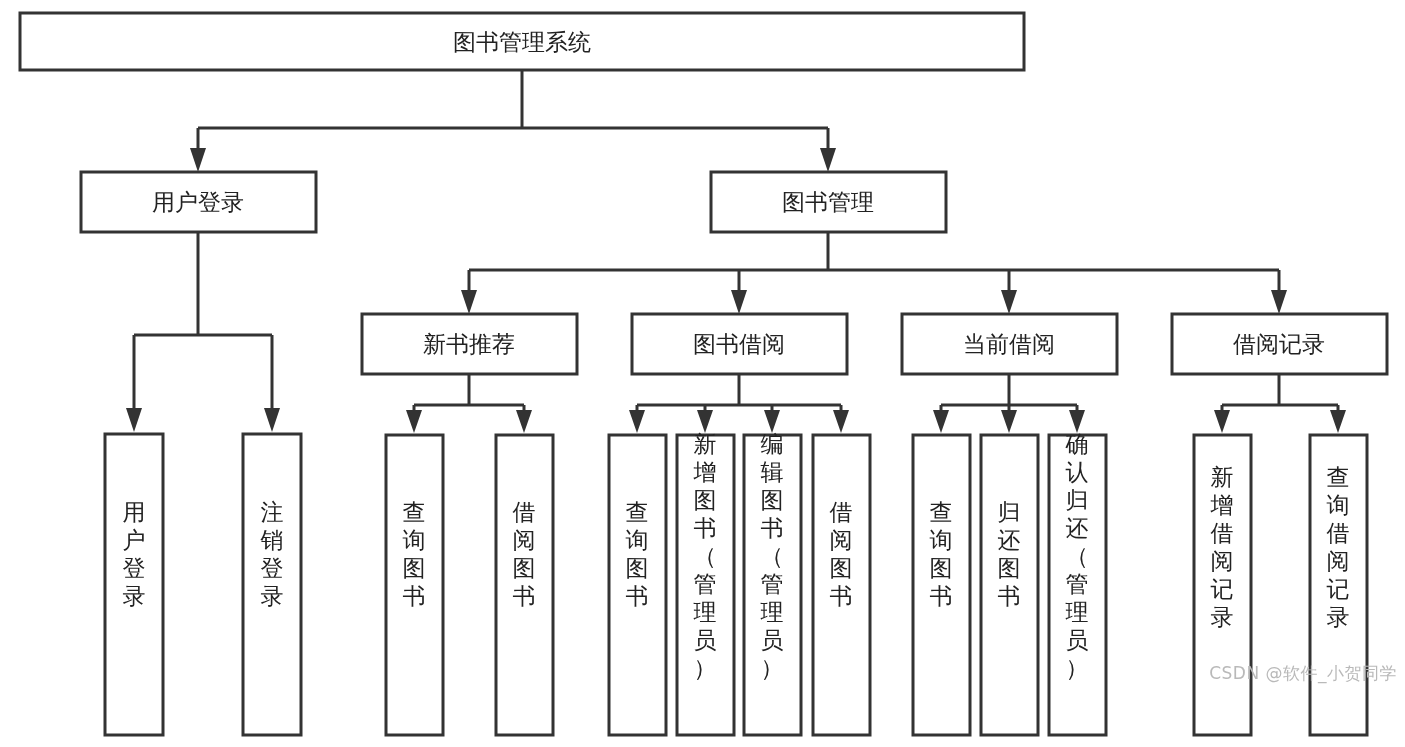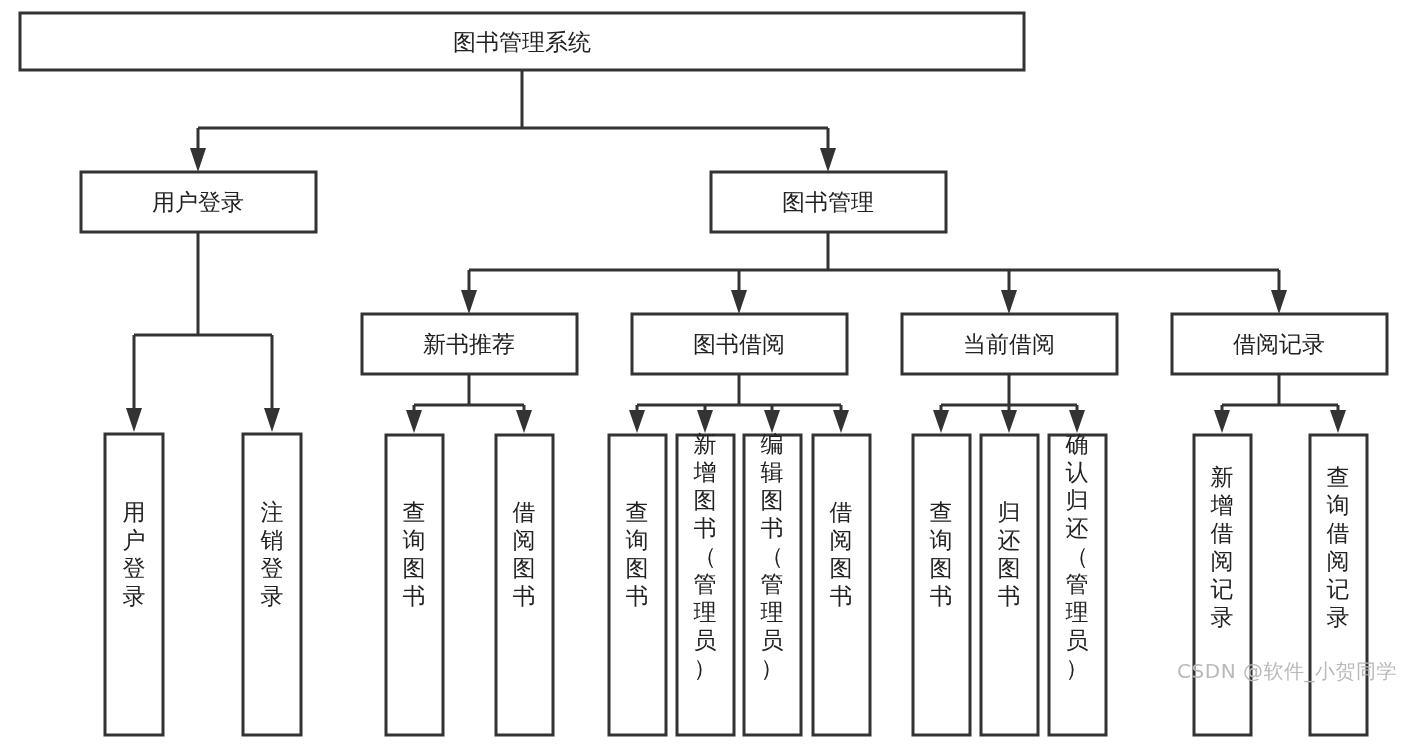--- a/index.html
+++ b/index.html
@@ -24,21 +24,21 @@
   .node-label-vert{
     fill:#222222;
     font-family:"DejaVu Sans","Liberation Sans",sans-serif;
     font-size:23px;
     text-anchor:middle;
   }
   .watermark{
     position:absolute;
     right:8px;bottom:2px;
     font-family:"DejaVu Sans","Liberation Sans",sans-serif;
-    font-size:20px;
+    font-size:17px;
     color:#b9b9b9;
     letter-spacing:0.5px;
     white-space:nowrap;
     pointer-events:none;
   }
 </style>
 </head>
 <body>
 
 <div id="diagram-root">

